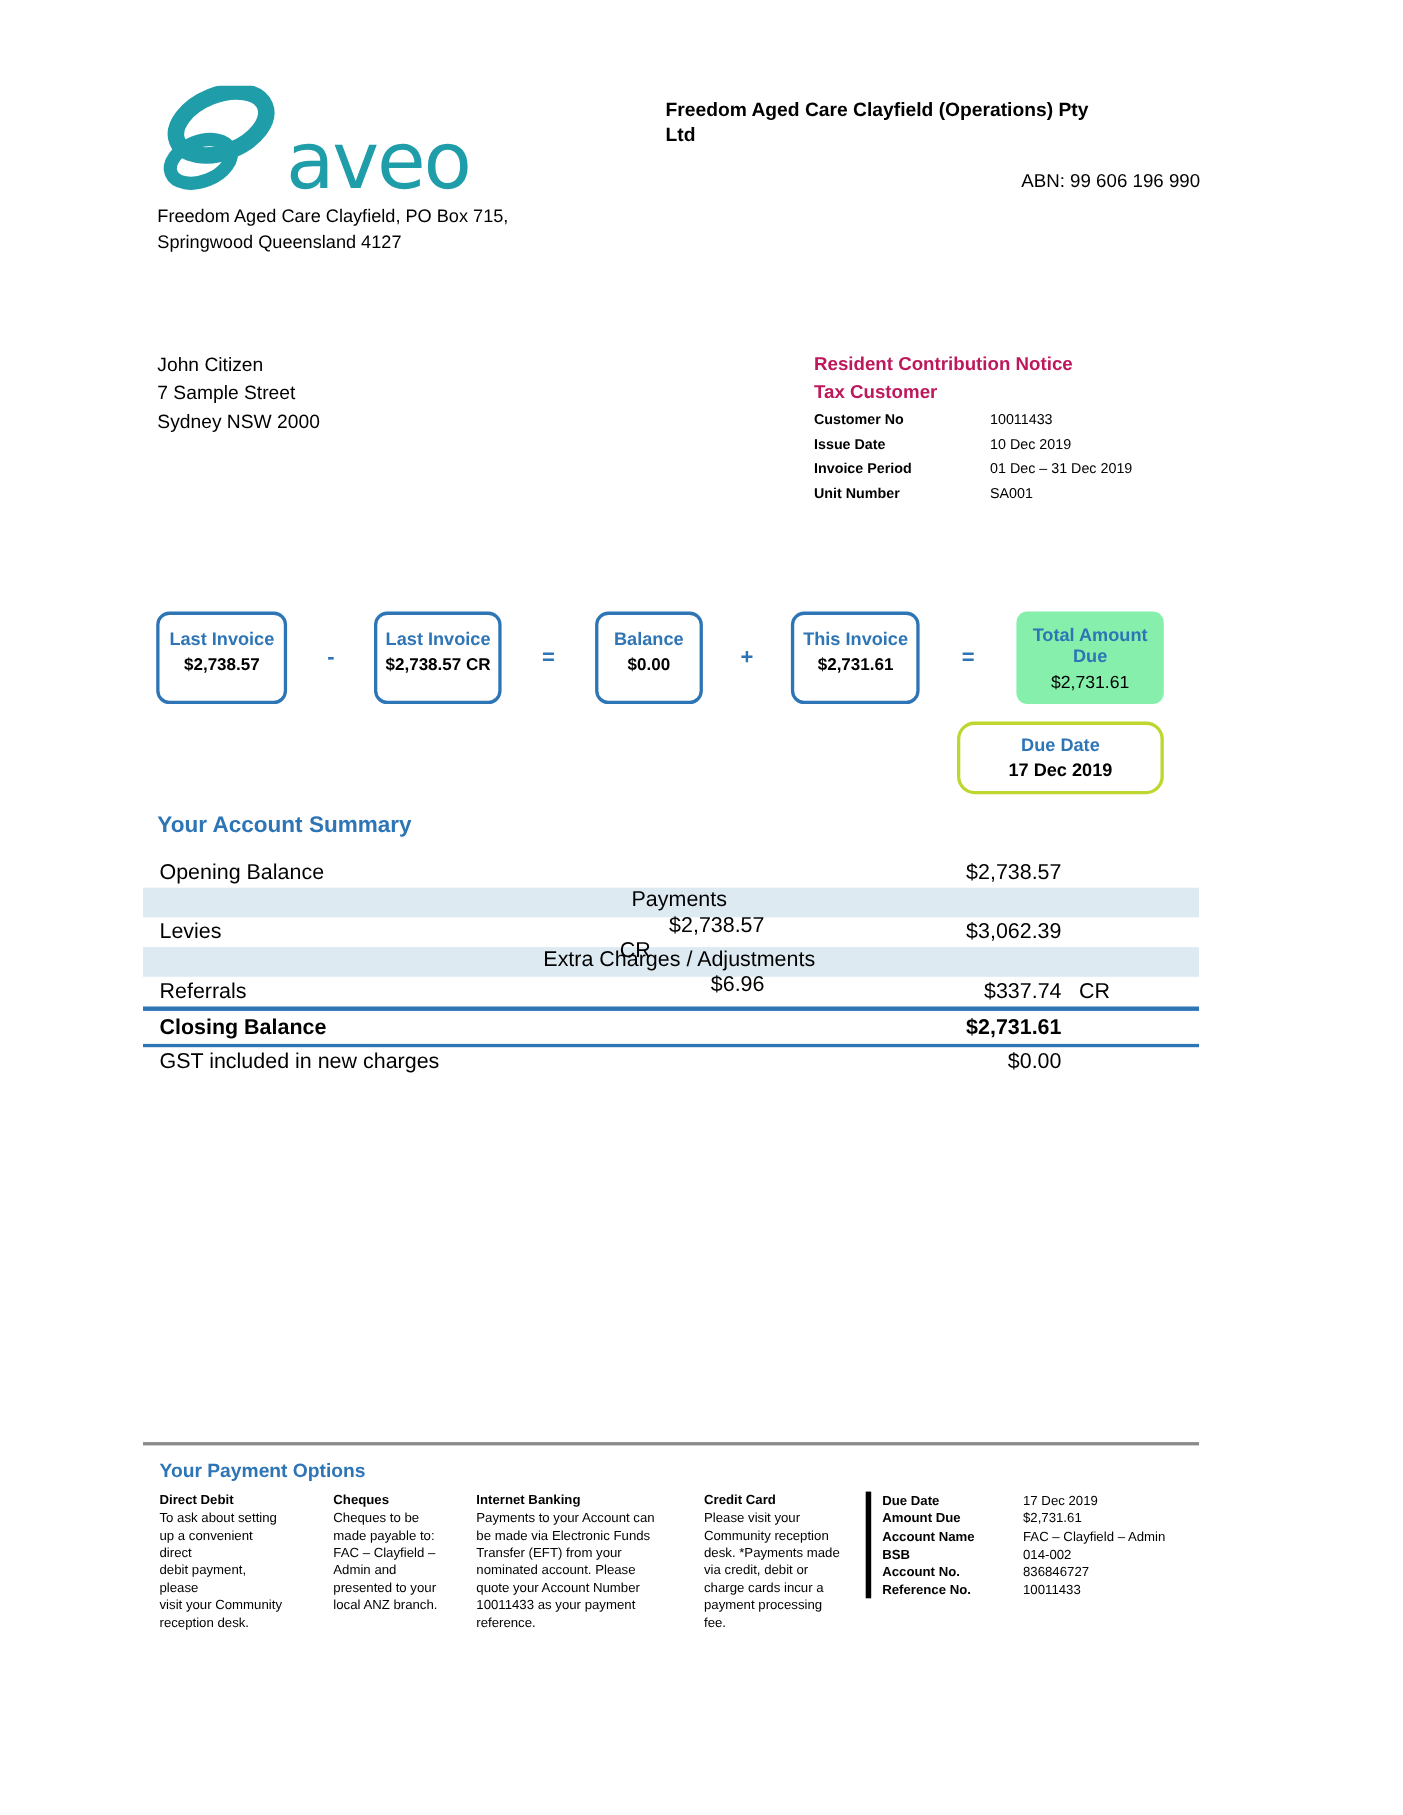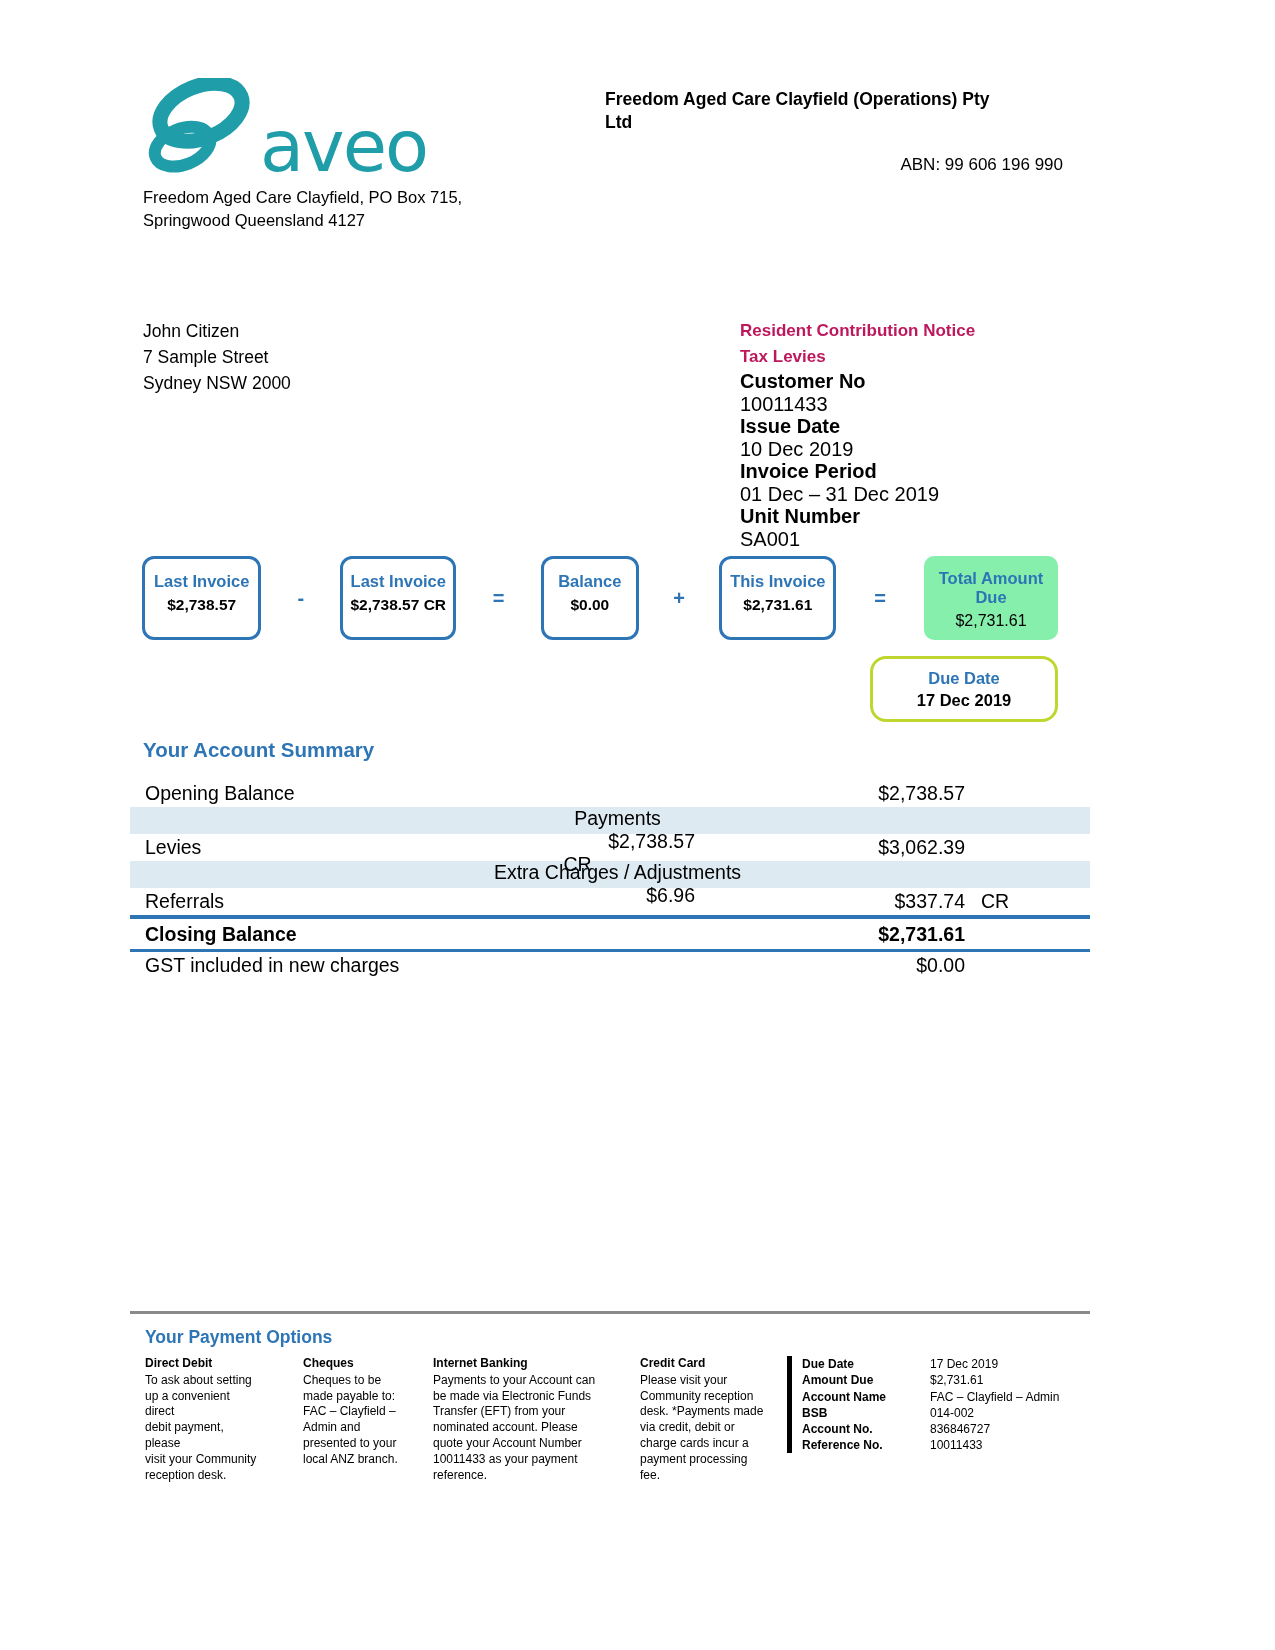--- a/index.html
+++ b/index.html
@@ -4,28 +4,28 @@
 <style>
   html,body{margin:0;padding:0;background:#fff;}
   body{width:1275px;height:1650px;font-family:"Liberation Sans",sans-serif;color:#000;position:relative;overflow:hidden;}
   .page{position:absolute;left:0;top:0;width:1275px;height:1650px;background:#fff;}
 
   
   .logo{position:absolute;left:140px;top:78px;display:flex;align-items:flex-end;}
   .logo svg{display:block;}
   .logo-text{font-family:"DejaVu Sans",sans-serif;font-size:72px;line-height:72px;color:#1F9DA9;letter-spacing:-2px;margin-left:2px;transform:translateY(8px);}
   .company{position:absolute;right:200px;top:88px;width:470px;font-weight:bold;font-size:17.5px;line-height:23px;white-space:pre-line;}
-  .abn{position:absolute;right:212px;top:155px;width:470px;text-align:right;font-size:17px;}
+  .abn{position:absolute;right:184px;top:155px;width:470px;text-align:right;font-size:17px;}
   .sender{position:absolute;left:143px;top:186px;font-size:16.5px;line-height:23px;white-space:pre-line;}
 
   
   .recipient{position:absolute;left:143px;top:318px;font-size:17.5px;line-height:26px;}
   .notice{position:absolute;left:740px;top:318px;width:345px;}
   .notice-title{color:#be185d;font-weight:bold;font-size:17px;line-height:26px;}
-  .notice-row{display:flex;font-size:20px;line-height:22.5px;flex-direction:column;}
+  .notice-row{display:flex;font-size:13px;line-height:22.5px;}
   .notice-row .nl{width:160px;font-weight:bold;}
 
   
   .flow{position:absolute;left:142px;top:556px;width:916px;display:flex;align-items:stretch;height:84px;gap:32px;}
   .fbox{box-sizing:border-box;border:3px solid #2E75B6;border-radius:12px;text-align:center;padding-top:13px;height:84px;background:#fff;}
   .fbox .fl{color:#2E75B6;font-weight:bold;font-size:16.5px;margin-bottom:5px;}
   .fbox .fv{font-weight:bold;font-size:15.5px;}
   .fbox.green{background:#86efac;border:none;border-radius:10px;}
   .fbox.green .fv{font-weight:normal;font-size:16px;}
   .fop{align-self:center;color:#2E75B6;font-weight:bold;font-size:20px;text-align:center;}
@@ -82,21 +82,21 @@
 Springwood Queensland 4127</div>
 
   <div class="recipient">
     <div>John Citizen</div>
     <div>7 Sample Street</div>
     <div>Sydney NSW 2000</div>
   </div>
 
   <div class="notice">
     <div class="notice-title">Resident Contribution Notice</div>
-    <div class="notice-title">Tax Levies</div>
+    <div class="notice-title">Tax Customer</div>
     <div class="notice-row">
       <span class="nl">Customer No</span>
       <span>10011433</span>
     </div>
     <div class="notice-row">
       <span class="nl">Issue Date</span>
       <span>10 Dec 2019</span>
     </div>
     <div class="notice-row">
       <span class="nl">Invoice Period</span>

